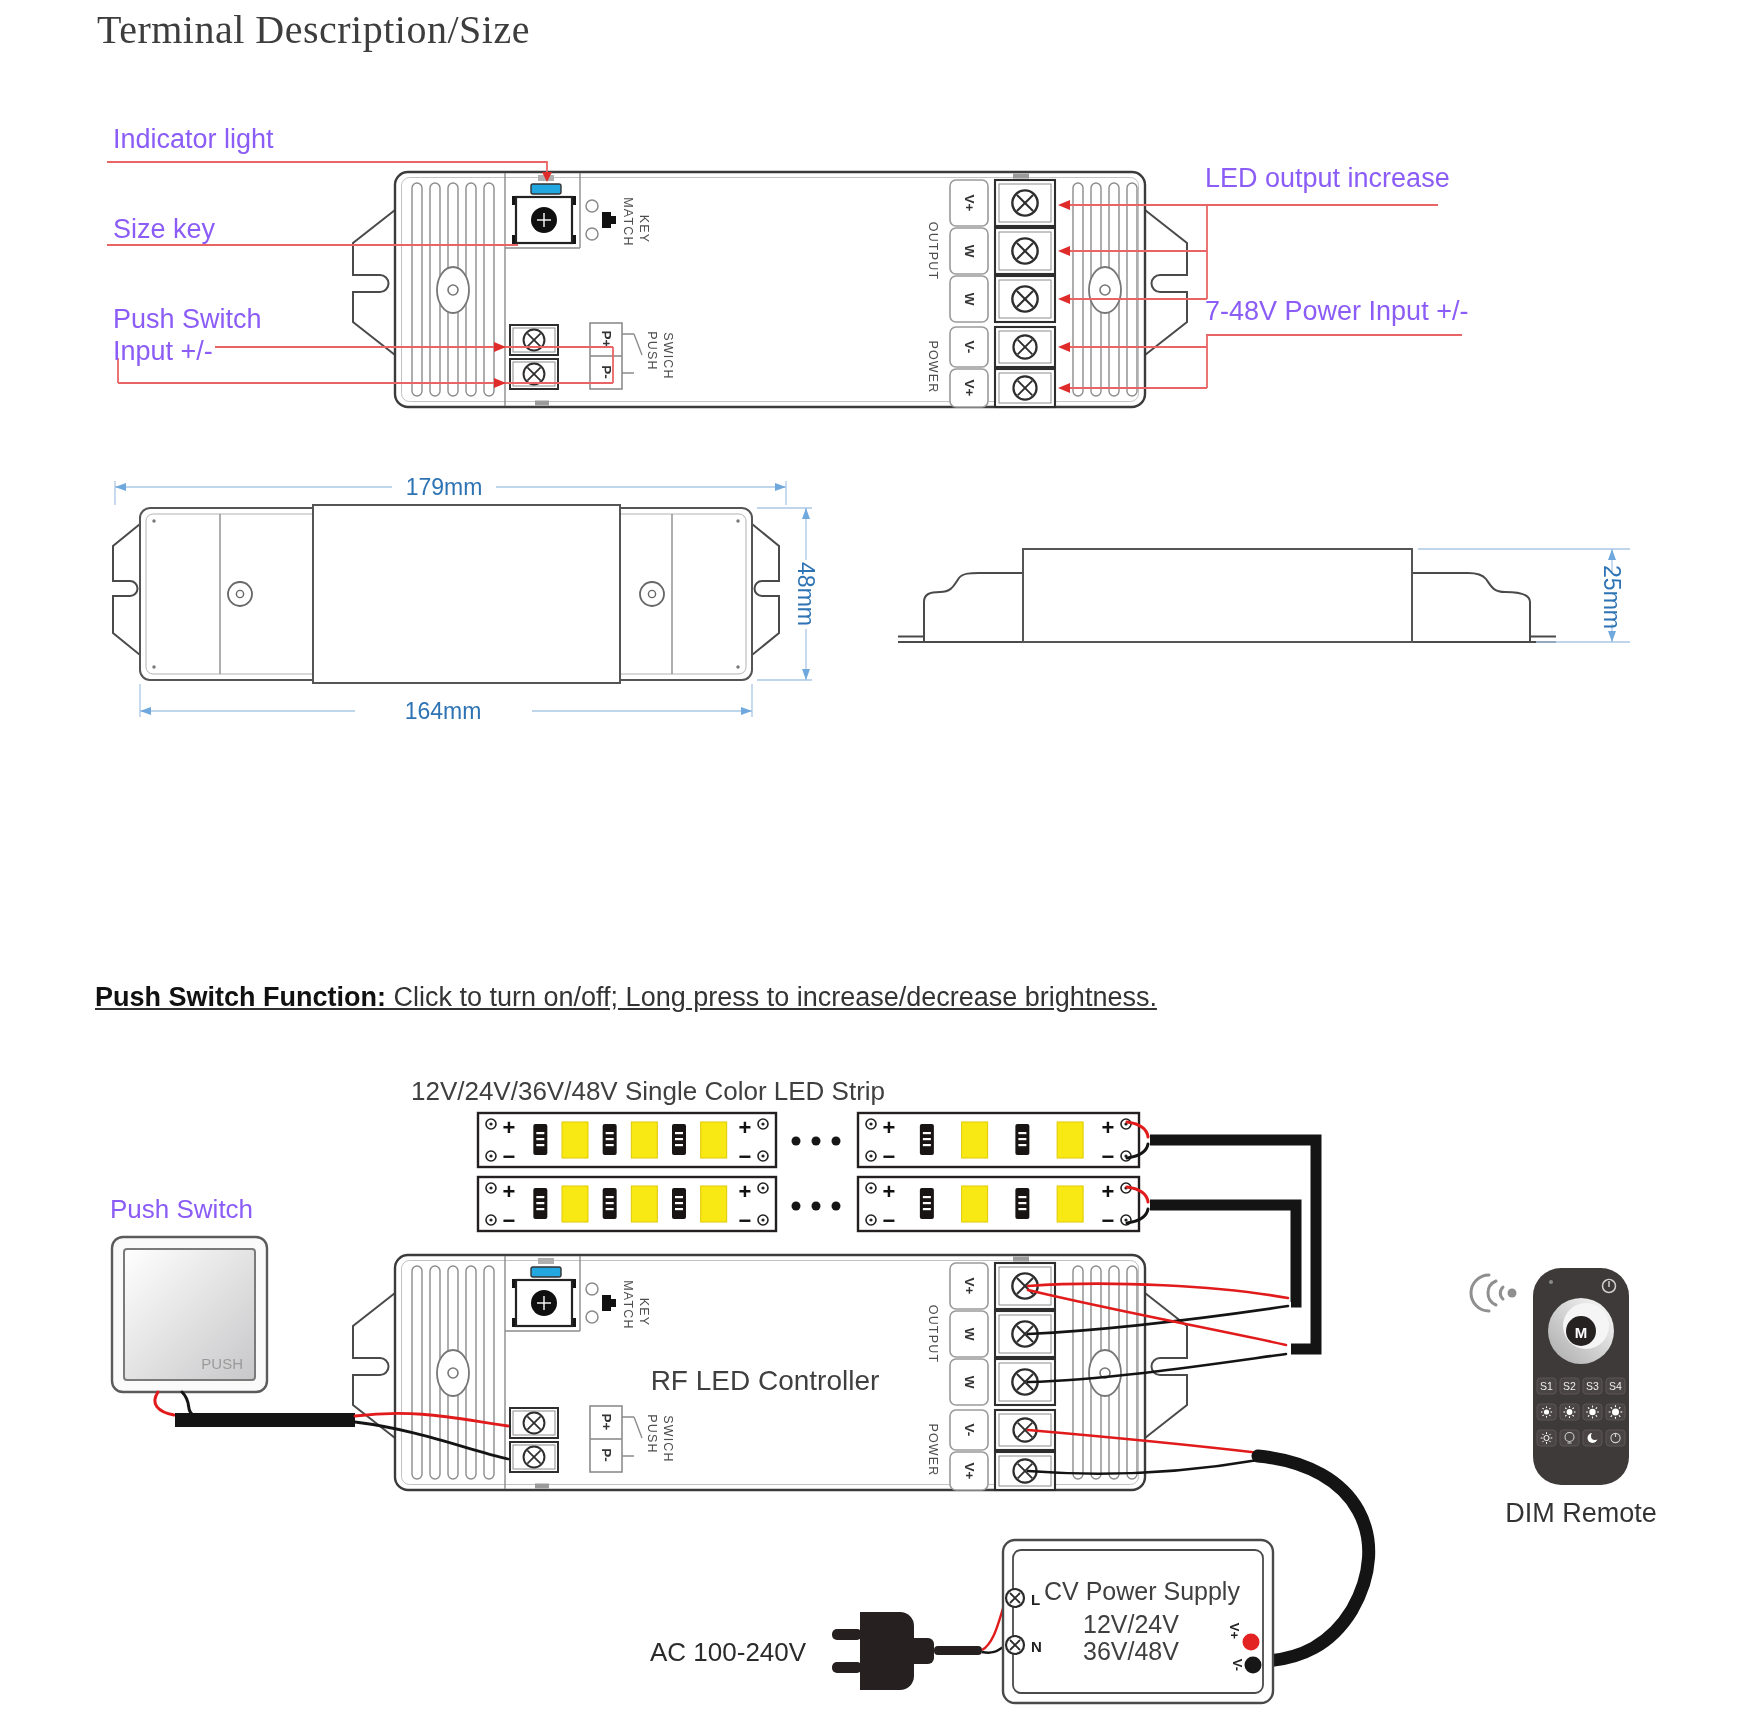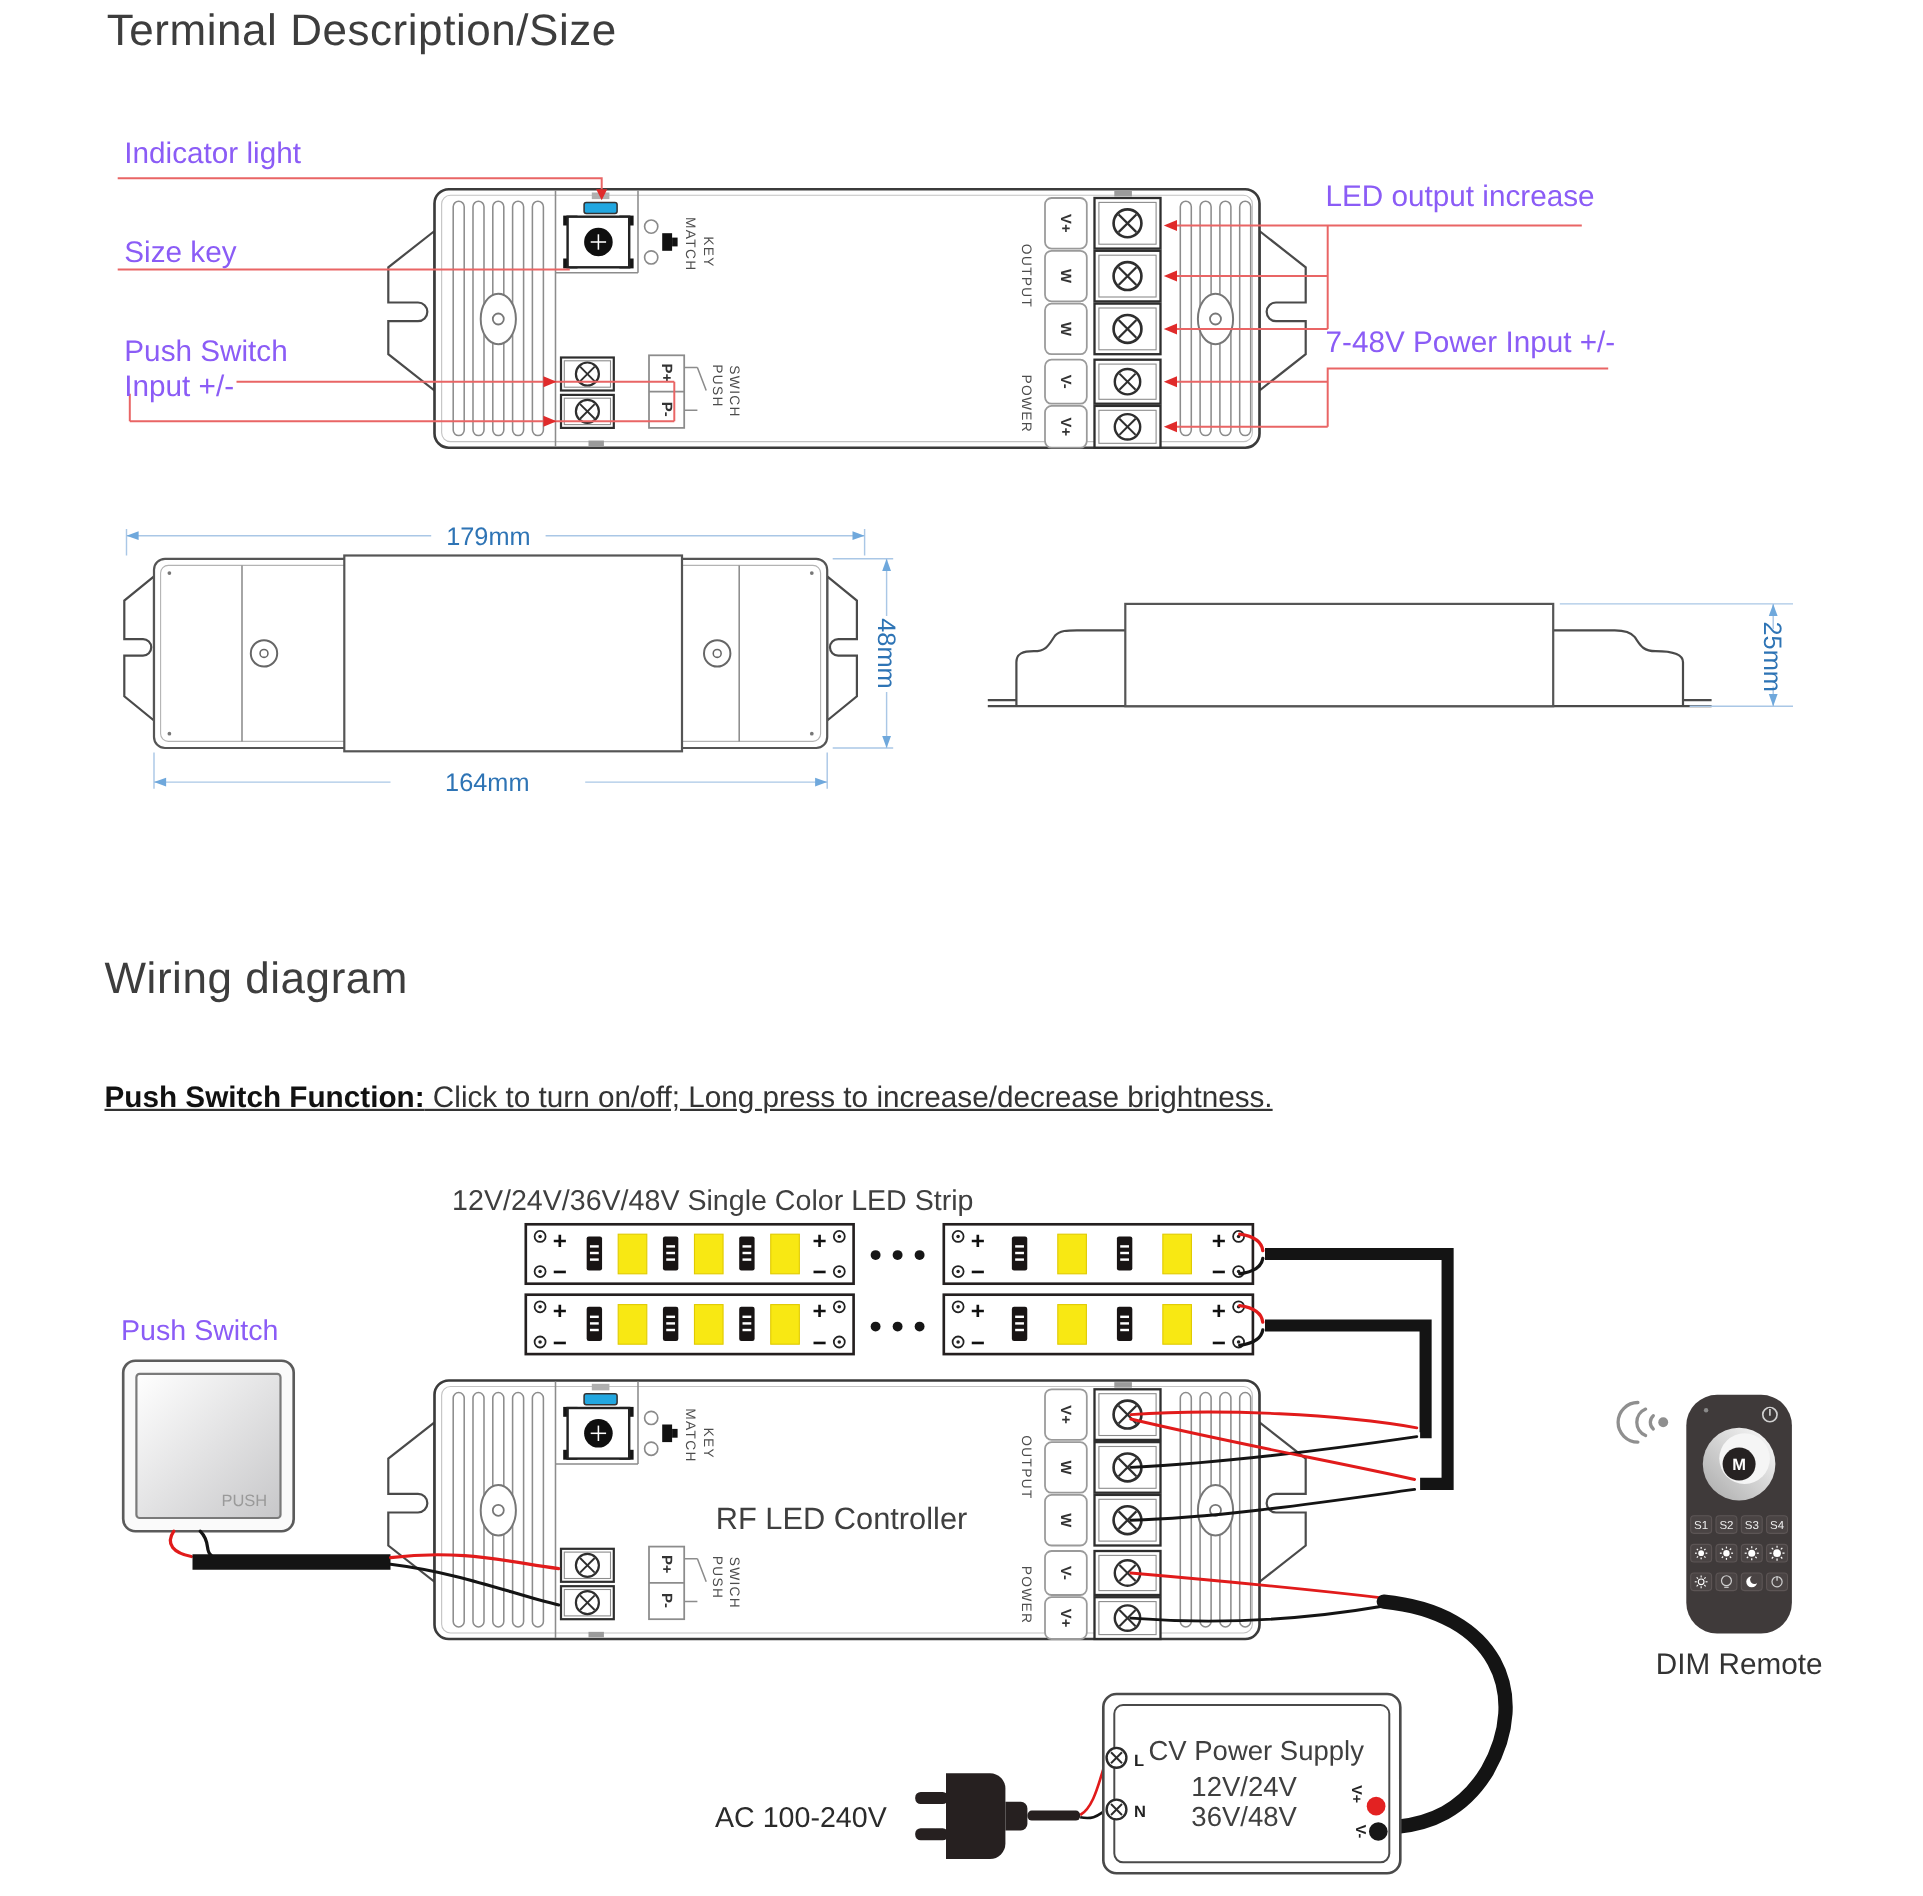--- a/index.html
+++ b/index.html
@@ -1,18 +1,18 @@
 <!DOCTYPE html>
 <html><head>
 <meta charset="utf-8">
 <style>
   html,body{margin:0;padding:0;background:#fff;}
   #page{position:relative;width:1748px;height:1724px;background:#fff;overflow:hidden;
         font-family:"Liberation Sans",sans-serif;color:#2b2b2b;}
-  .h1{position:absolute;font-size:40px;font-weight:400;color:#3d3d3d;letter-spacing:.5px;}
+  .h1{position:absolute;font-size:40px;font-weight:400;color:#3d3d3d;letter-spacing:.5px;font-family:Liberation Serif, serif;}
   .lbl{position:absolute;font-size:27px;color:#8b5cf6;white-space:nowrap;}
   .func{position:absolute;font-size:27px;color:#333;white-space:nowrap;text-decoration:underline;}
   .func b{color:#111;font-weight:700;}
   svg{position:absolute;left:0;top:0;}
   text{font-family:"Liberation Sans",sans-serif;}
   .ln{stroke:#4a4a4a;stroke-width:2;fill:none}
   .ln2{stroke:#3b3b3b;stroke-width:2.4;fill:#fff}
   .thin{stroke:#8c8c8c;stroke-width:1.4;fill:none}
   .vtxt{font-size:12.5px;fill:#4d4d4d;letter-spacing:1.2px}
   .ctxt{font-size:13.5px;fill:#333;font-weight:600}
@@ -564,19 +564,18 @@
   <text x="1581" y="1522" text-anchor="middle" font-size="27" fill="#333">DIM Remote</text>
 </svg>
 
 <div class="h1" style="left:97px;top:6px">Terminal Description/Size</div>
 <div class="lbl" style="left:113px;top:124px">Indicator light</div>
 <div class="lbl" style="left:113px;top:214px">Size key</div>
 <div class="lbl" style="left:113px;top:304px">Push Switch</div>
 <div class="lbl" style="left:113px;top:336px">Input +/-</div>
 <div class="lbl" style="left:1205px;top:163px">LED output increase</div>
 <div class="lbl" style="left:1205px;top:296px">7-48V Power Input +/-</div>
-<div class="h1" style="left:95px;top:868px">Wiring diagram</div>
 <div class="func" style="left:95px;top:982px">
   <b>Push Switch Function:</b><span> Click to turn on/off; Long press to increase/decrease brightness.</span>
 </div>
 <div class="lbl" style="left:110px;top:1194px;font-size:26px">Push Switch</div>
 
 </div>
 
 </body></html>

